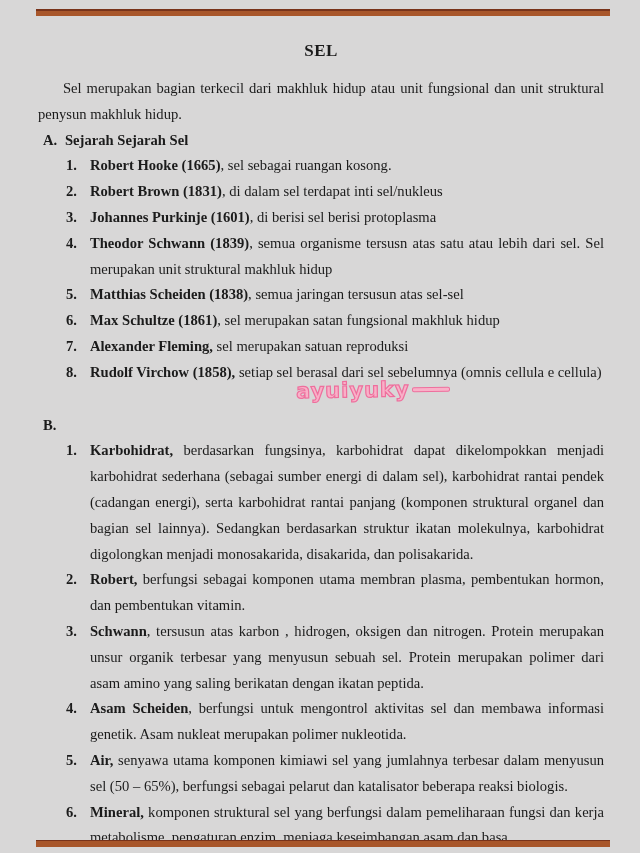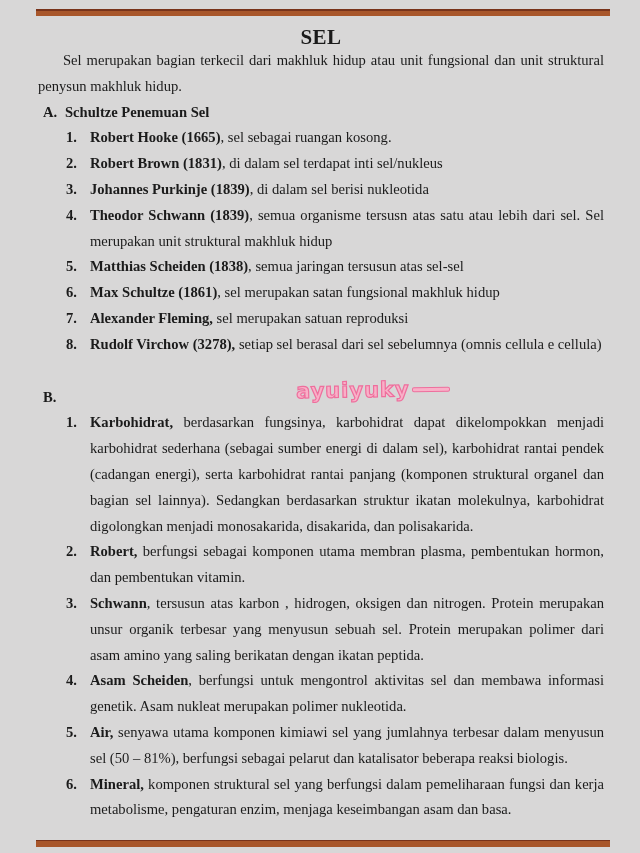--- a/index.html
+++ b/index.html
@@ -24,23 +24,23 @@
   .content {
     position: absolute;
     top: 26px; left: 0;
     width: 640px;
     padding: 0 36px 0 38px;
     box-sizing: border-box;
     font-size: 14.6px;
     line-height: 25.8px;
   }
   .title {
-    margin: 0;
+    margin: 14px;
     text-align: center;
-    font-size: 21px;
+    font-size: 17px;
     font-weight: bold;
     letter-spacing: 0.5px;
     line-height: 22px;
   }
   .intro {
     margin: 0 0 0 0;
     text-align: justify;
     text-indent: 25px;
   }
   .section { margin: 0; }
@@ -97,54 +97,54 @@
 
 <div class="content">
 
   <h1 class="title">SEL</h1>
 
   <p class="intro">Sel  merupakan bagian terkecil dari makhluk hidup atau unit fungsional dan unit struktural penysun makhluk hidup.</p>
 
   <div class="section">
     <div class="sec-head">
       <span class="sec-label">A.</span>
-      <span class="sec-title">Schultze Penemuan Sel</span>
+      <span class="sec-title">Sejarah Sejarah Sel</span>
     </div>
 
     <div class="item">
       <span class="num">1.</span>
       <span class="body"><b>Robert Hooke (1665)</b><span>, sel sebagai ruangan kosong.</span></span>
     </div>
     <div class="item">
       <span class="num">2.</span>
       <span class="body"><b>Robert Brown (1831)</b><span>, di dalam sel terdapat inti sel/nukleus</span></span>
     </div>
     <div class="item">
       <span class="num">3.</span>
-      <span class="body"><b>Johannes Purkinje (1839)</b><span>, di dalam sel berisi nukleotida</span></span>
+      <span class="body"><b>Johannes Purkinje (1601)</b><span>, di berisi sel berisi protoplasma</span></span>
     </div>
     <div class="item">
       <span class="num">4.</span>
       <span class="body"><b>Theodor Schwann (1839)</b><span>, semua organisme tersusn atas satu atau lebih dari sel. Sel merupakan unit struktural makhluk hidup</span></span>
     </div>
     <div class="item">
       <span class="num">5.</span>
       <span class="body"><b>Matthias Scheiden (1838)</b><span>, semua jaringan tersusun atas sel-sel</span></span>
     </div>
     <div class="item">
       <span class="num">6.</span>
       <span class="body"><b>Max Schultze (1861)</b><span>, sel merupakan satan fungsional makhluk hidup</span></span>
     </div>
     <div class="item">
       <span class="num">7.</span>
       <span class="body"><b>Alexander Fleming,</b><span> sel merupakan satuan reproduksi</span></span>
     </div>
     <div class="item">
       <span class="num">8.</span>
-      <span class="body"><b>Rudolf Virchow (3278),</b><span> setiap sel berasal dari sel sebelumnya (omnis cellula e cellula)</span></span>
+      <span class="body"><b>Rudolf Virchow (1858),</b><span> setiap sel berasal dari sel sebelumnya (omnis cellula e cellula)</span></span>
     </div>
   </div>
 
   <div class="section section-b">
     <div class="sec-head">
       <span class="sec-label">B.</span>
     </div>
 
     <div class="item">
       <span class="num">1.</span>
@@ -157,21 +157,21 @@
     <div class="item">
       <span class="num">3.</span>
       <span class="body"><b>Schwann</b><span>, tersusun atas karbon , hidrogen, oksigen dan nitrogen. Protein merupakan unsur organik terbesar yang menyusun sebuah sel. Protein merupakan polimer dari asam amino yang saling berikatan dengan ikatan peptida.</span></span>
     </div>
     <div class="item">
       <span class="num">4.</span>
       <span class="body"><b>Asam Scheiden</b><span>, berfungsi untuk mengontrol aktivitas sel dan membawa informasi genetik. Asam nukleat merupakan polimer nukleotida.</span></span>
     </div>
     <div class="item">
       <span class="num">5.</span>
-      <span class="body"><b>Air,</b><span> senyawa utama komponen kimiawi sel yang jumlahnya terbesar dalam menyusun sel (50 – 81%), berfungsi sebagai pelarut dan katalisator beberapa reaksi biologis.</span></span>
+      <span class="body"><b>Air,</b><span> senyawa utama komponen kimiawi sel yang jumlahnya terbesar dalam menyusun sel (50 – 65%), berfungsi sebagai pelarut dan katalisator beberapa reaksi biologis.</span></span>
     </div>
     <div class="item">
       <span class="num">6.</span>
       <span class="body"><b>Mineral,</b><span> komponen struktural sel yang berfungsi dalam pemeliharaan fungsi dan kerja metabolisme, pengaturan enzim, menjaga keseimbangan asam dan basa.</span></span>
     </div>
   </div>
 
 </div>
 
 <div class="watermark"><span>ayuiyuky</span><span class="dash"></span></div>

